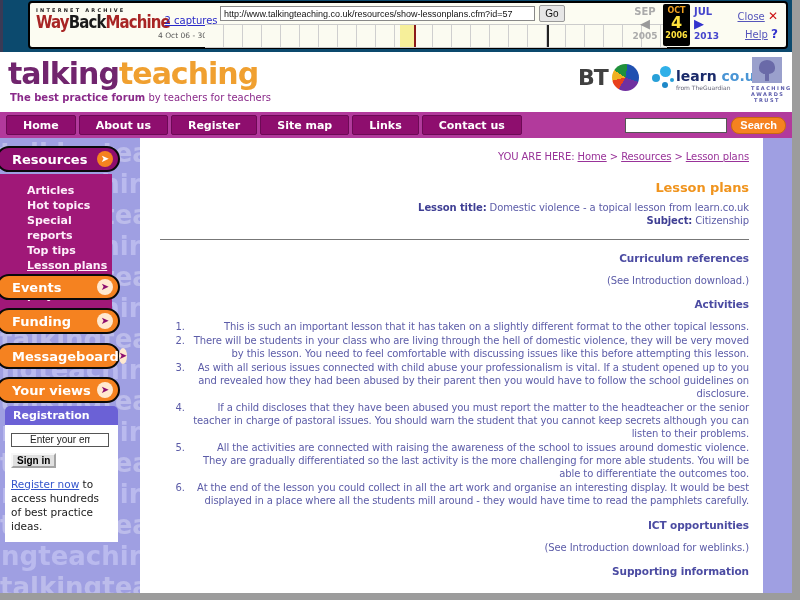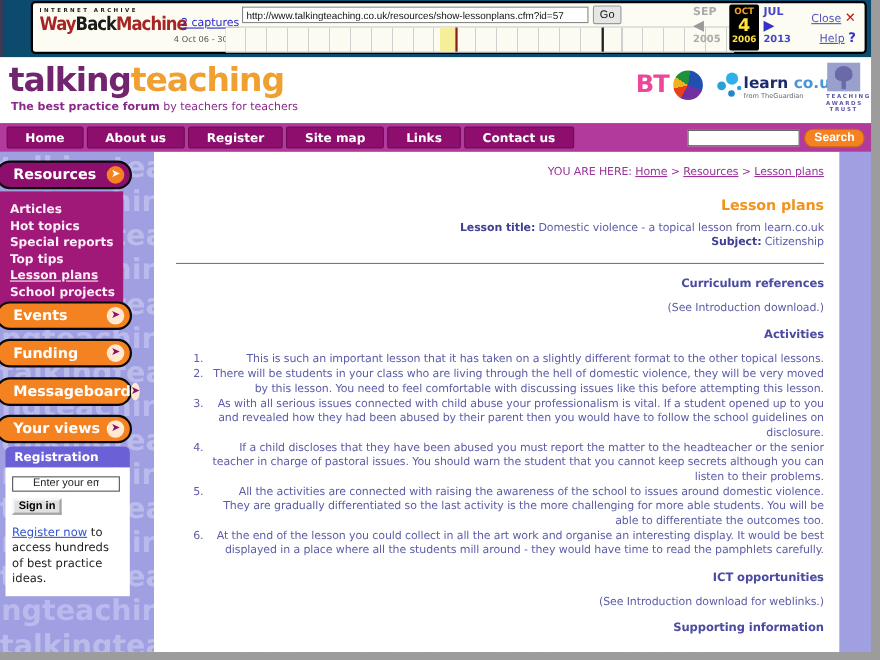--- a/index.html
+++ b/index.html
@@ -23,21 +23,21 @@
   .wb-url { position:absolute; left:190px; top:3px; width:315px; height:15px;
             font-size:9px; border:1px solid #888; background:#fff; color:#111; padding:0 3px; }
   .wb-go { position:absolute; left:509px; top:2px; width:26px; height:17px; font-size:10px;
            background:#e6e6e6; border:1px solid #999; border-radius:2px; color:#111; }
   .wb-timeline { position:absolute; left:175px; top:21px; width:462px; height:24px;
                  border:1px solid #ccc; border-left:none;
                  background:repeating-linear-gradient(90deg,#fbfbf1 0 18px,#cfcfcf 18px 19px); }
   .wb-ycell { position:absolute; left:195px; top:0; width:15px; height:22px; background:#f6ef9a; }
   .wb-redtick { position:absolute; left:209px; top:0; width:2px; height:22px; background:#8b1a1a; }
   .wb-blacktick { position:absolute; left:342px; top:0; width:2px; height:22px; background:#222; }
-  .wb-prev { position:absolute; left:600px; top:3px; width:30px; text-align:left; color:#aaa; }
+  .wb-prev { position:absolute; left:600px; top:3px; width:30px; text-align:center; color:#aaa; }
   .wb-prev .m { font-size:10px; font-weight:bold; }
   .wb-prev .ar { font-size:13px; line-height:14px; color:#9a9a9a; cursor:pointer; }
   .wb-prev .y { font-size:9px; font-weight:bold; }
   .wb-daybox { position:absolute; left:633px; top:1px; width:27px; height:42px; background:#000;
                border-radius:2px; text-align:center; color:#ffe23c; padding-top:2px; }
   .wb-daybox .m { font-size:8px; font-weight:bold; color:#f0a020; }
   .wb-daybox .d { font-size:16px; font-weight:bold; line-height:16px; }
   .wb-daybox .y { font-size:8px; font-weight:bold; }
   .wb-next { position:absolute; left:664px; top:3px; width:30px; text-align:left; color:#4545cc; }
   .wb-next .m { font-size:10px; font-weight:bold; }
@@ -48,21 +48,21 @@
   .wb-close a,.wb-help a { color:#5555bb; text-decoration:underline; }
   .wb-x { color:#cc1111; font-weight:bold; font-size:12px; } .wb-q { color:#3333cc; font-weight:bold; font-size:12px; }
 
   
   .site-header { position:relative; height:60px; background:#fff; }
   .logo { position:absolute; left:8px; top:4px; font-size:30px; font-weight:bold; letter-spacing:-1px; }
   .logo .p1 { color:#71256e; } .logo .p2 { color:#f0a030; }
   .tagline { position:absolute; left:10px; top:40px; font-size:10px; color:#8a2a8a; }
   .tagline b { font-weight:bold; }
   .bt { position:absolute; left:578px; top:12px; display:flex; align-items:center; }
-  .bt-txt { font-size:22px; font-weight:bold; color:#ec4899; letter-spacing:-1px; }
+  .bt-txt { font-size:22px; font-weight:bold; color:#404040; letter-spacing:-1px; }
   .bt-globe { width:27px; height:27px; border-radius:50%; margin-left:4px;
       background:conic-gradient(from 210deg,#e8401c 0 13%,#f0b020 13% 26%,#20903c 26% 44%,#2050b0 44% 72%,#7030a0 72% 100%); }
   .learn { position:absolute; left:650px; top:12px; display:flex; align-items:center; }
   .mol { position:relative; width:26px; height:30px; }
   .mol i { position:absolute; border-radius:50%; background:#28a0d8; }
   .mol .m1 { width:11px; height:11px; left:10px; top:2px; background:#30b0e8; }
   .mol .m2 { width:8px; height:8px; left:2px; top:10px; }
   .mol .m3 { width:6px; height:6px; left:12px; top:18px; background:#1e88c8; }
   .mol .m4 { width:4px; height:4px; left:20px; top:14px; }
   .learn-txt .main-line { font-size:14px; font-weight:bold; }
@@ -93,21 +93,21 @@
   .sidebar { position:absolute; left:0; top:0; width:140px; height:455px; }
   .pill { position:absolute; left:-4px; width:124px; height:26px; border:2px solid #0a0a0a; border-radius:14px;
           display:flex; align-items:center; justify-content:space-between; padding:0 5px 0 14px; cursor:pointer; }
   .pill .plabel { color:#fff; font-size:13px; font-weight:bold; }
   .arrow-circle { width:16px; height:16px; border-radius:50%; display:flex; align-items:center;
                   justify-content:center; font-size:10px; font-weight:bold; line-height:16px; }
   .pill-res { top:8px; background:#8e0e6e; }
   .pill-res .arrow-circle { background:#f58220; color:#fff; }
   .pill-orange { background:#f58220; }
   .pill-orange .arrow-circle { background:#ffe9d0; color:#8e0e6e; }
-  .res-panel { position:absolute; left:0; top:36px; width:112px; background:#a01878; padding:9px 0 9px 9px; }
+  .res-panel { position:absolute; left:0; top:36px; width:112px; background:#a01878; padding:9px 0 9px 27px; }
   .res-panel a { display:block; color:#fdeefa; font-size:11px; font-weight:bold; line-height:15px; text-decoration:none; }
   .res-panel a.active { text-decoration:underline; }
   .reg { position:absolute; left:5px; top:268px; width:113px; }
   .reg-head { background:#6b61d6; color:#fff; font-size:11px; font-weight:bold; padding:3px 8px; border-radius:5px 5px 0 0; }
   .reg-body { background:#fff; padding:7px 6px 9px; font-size:10.5px; color:#1a1a1a; line-height:14px; }
   .reg-body input { width:98px; height:14px; border:1px solid #555; font-size:10px; padding:0 18px; color:#222; }
   .signin { margin-top:6px; font-size:10px; font-weight:bold; background:#e0e0e0; border:2px outset #f8f8f8; padding:0 4px; cursor:pointer; }
   .reg-text { margin-top:9px; }
   .reg-text a { color:#3355cc; text-decoration:underline; }
 

